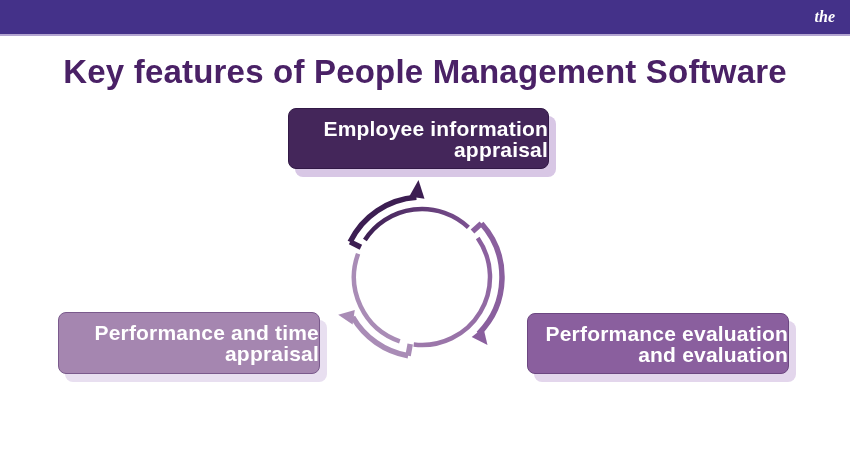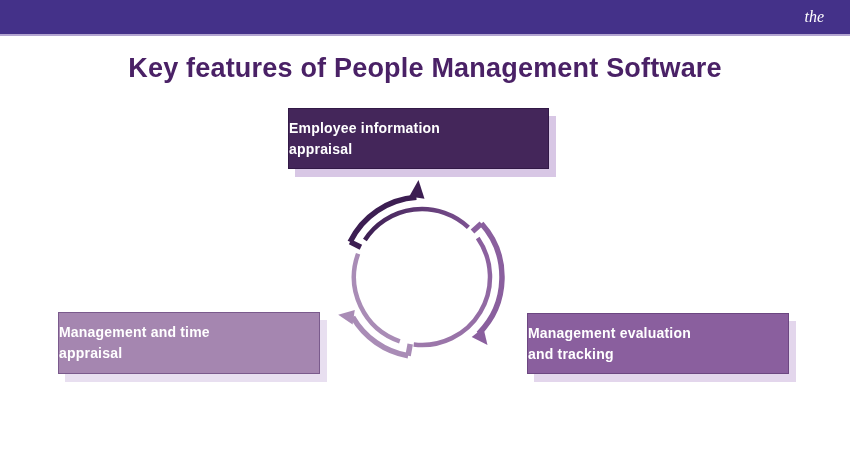--- a/index.html
+++ b/index.html
@@ -31,54 +31,54 @@
     top: 0;
     height: 34px;
     display: flex;
     align-items: center;
     color: #ffffff;
     font-family: "Liberation Serif", "DejaVu Serif", serif;
     white-space: nowrap;
   }
   .logo .logo-prefix {
     font-style: italic;
-    font-weight: 400;
+    font-weight: 700;
     font-size: 16px;
-    margin-right: 12px;
+    margin-right: 1px;
   }
   .logo .logo-main {
     font-weight: 700;
     font-size: 21px;
     letter-spacing: 0.2px;
   }
 
   
   .page-title {
     position: absolute;
     left: 0; top: 53px;
     width: 100%;
     margin: 0;
     text-align: center;
-    font-size: 27px;
+    font-size: 33px;
     font-weight: 700;
     letter-spacing: 0.2px;
     color: #4a2166;
   }
 
   
   .feature-box {
     position: absolute;
-    border-radius: 0;
+    border-radius: 8px;
     display: flex;
     flex-direction: column;
-    align-items: flex-start;
+    align-items: flex-end;
     justify-content: center;
     text-align: center;
     color: #ffffff;
-    font-size: 14px;
+    font-size: 21px;
     font-weight: 700;
     line-height: 21px;
     letter-spacing: 0.2px;
   }
   .box-top {
     left: 288px; top: 108px;
     width: 259px; height: 59px;
     background: #44265a;
     border: 1px solid #321946;
     box-shadow: 7px 8px 0 #d8c7e5;
@@ -127,27 +127,27 @@
   </div>
 
   <h1 class="page-title">Key features of People Management Software</h1>
 
   <div class="feature-box box-top">
     <span class="feature-line">Employee information</span>
     <span class="feature-line">appraisal</span>
   </div>
 
   <div class="feature-box box-left">
-    <span class="feature-line">Management and time</span>
+    <span class="feature-line">Performance and time</span>
     <span class="feature-line">appraisal</span>
   </div>
 
   <div class="feature-box box-right">
-    <span class="feature-line">Management evaluation</span>
-    <span class="feature-line">and tracking</span>
+    <span class="feature-line">Performance evaluation</span>
+    <span class="feature-line">and evaluation</span>
   </div>
 
   <svg class="cycle-svg" viewBox="0 0 190 200" aria-hidden="true">
     <defs>
       <linearGradient id="gradTop" gradientUnits="userSpaceOnUse" x1="35" y1="62" x2="138" y2="49">
         <stop offset="0" stop-color="#3c1e52"></stop>
         <stop offset="1" stop-color="#7b5090"></stop>
       </linearGradient>
       <linearGradient id="gradRight" gradientUnits="userSpaceOnUse" x1="148" y1="60" x2="84" y2="166">
         <stop offset="0" stop-color="#8a5f9e"></stop>

